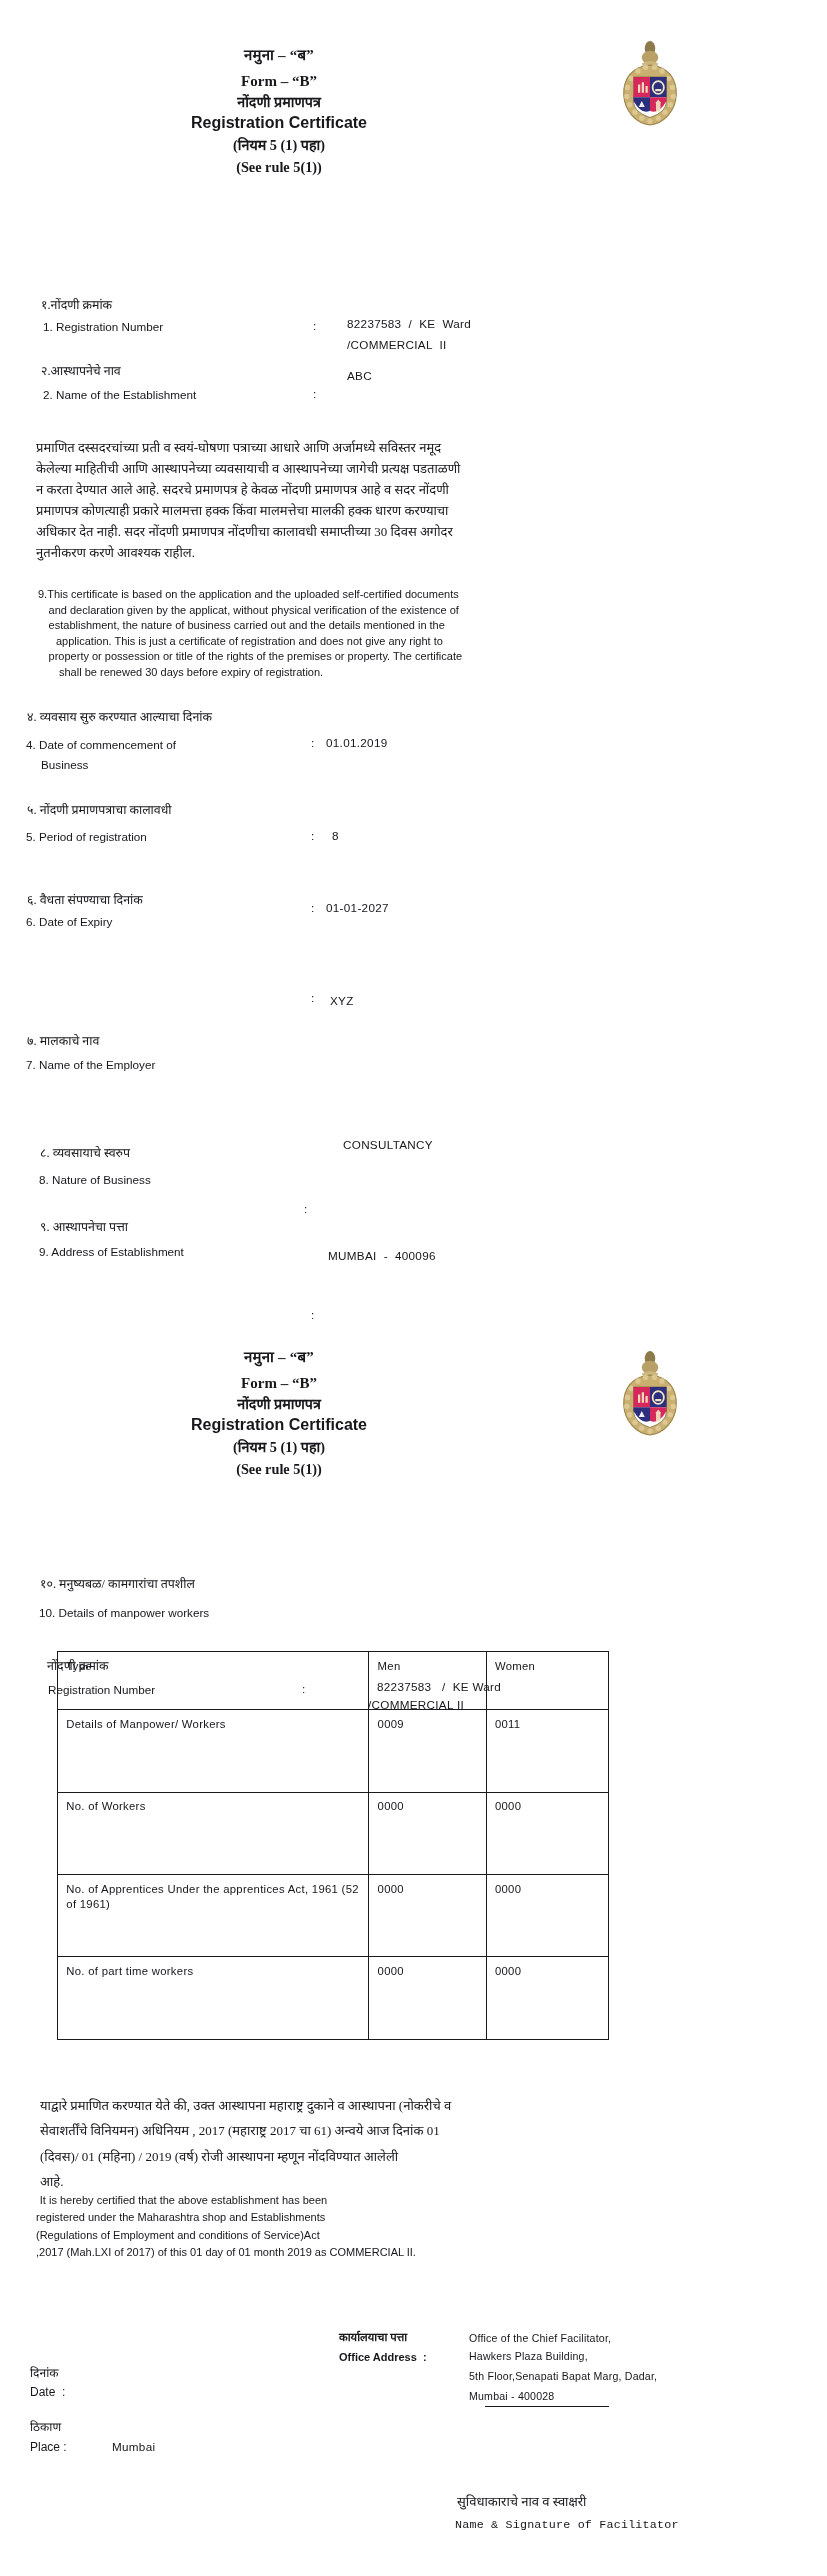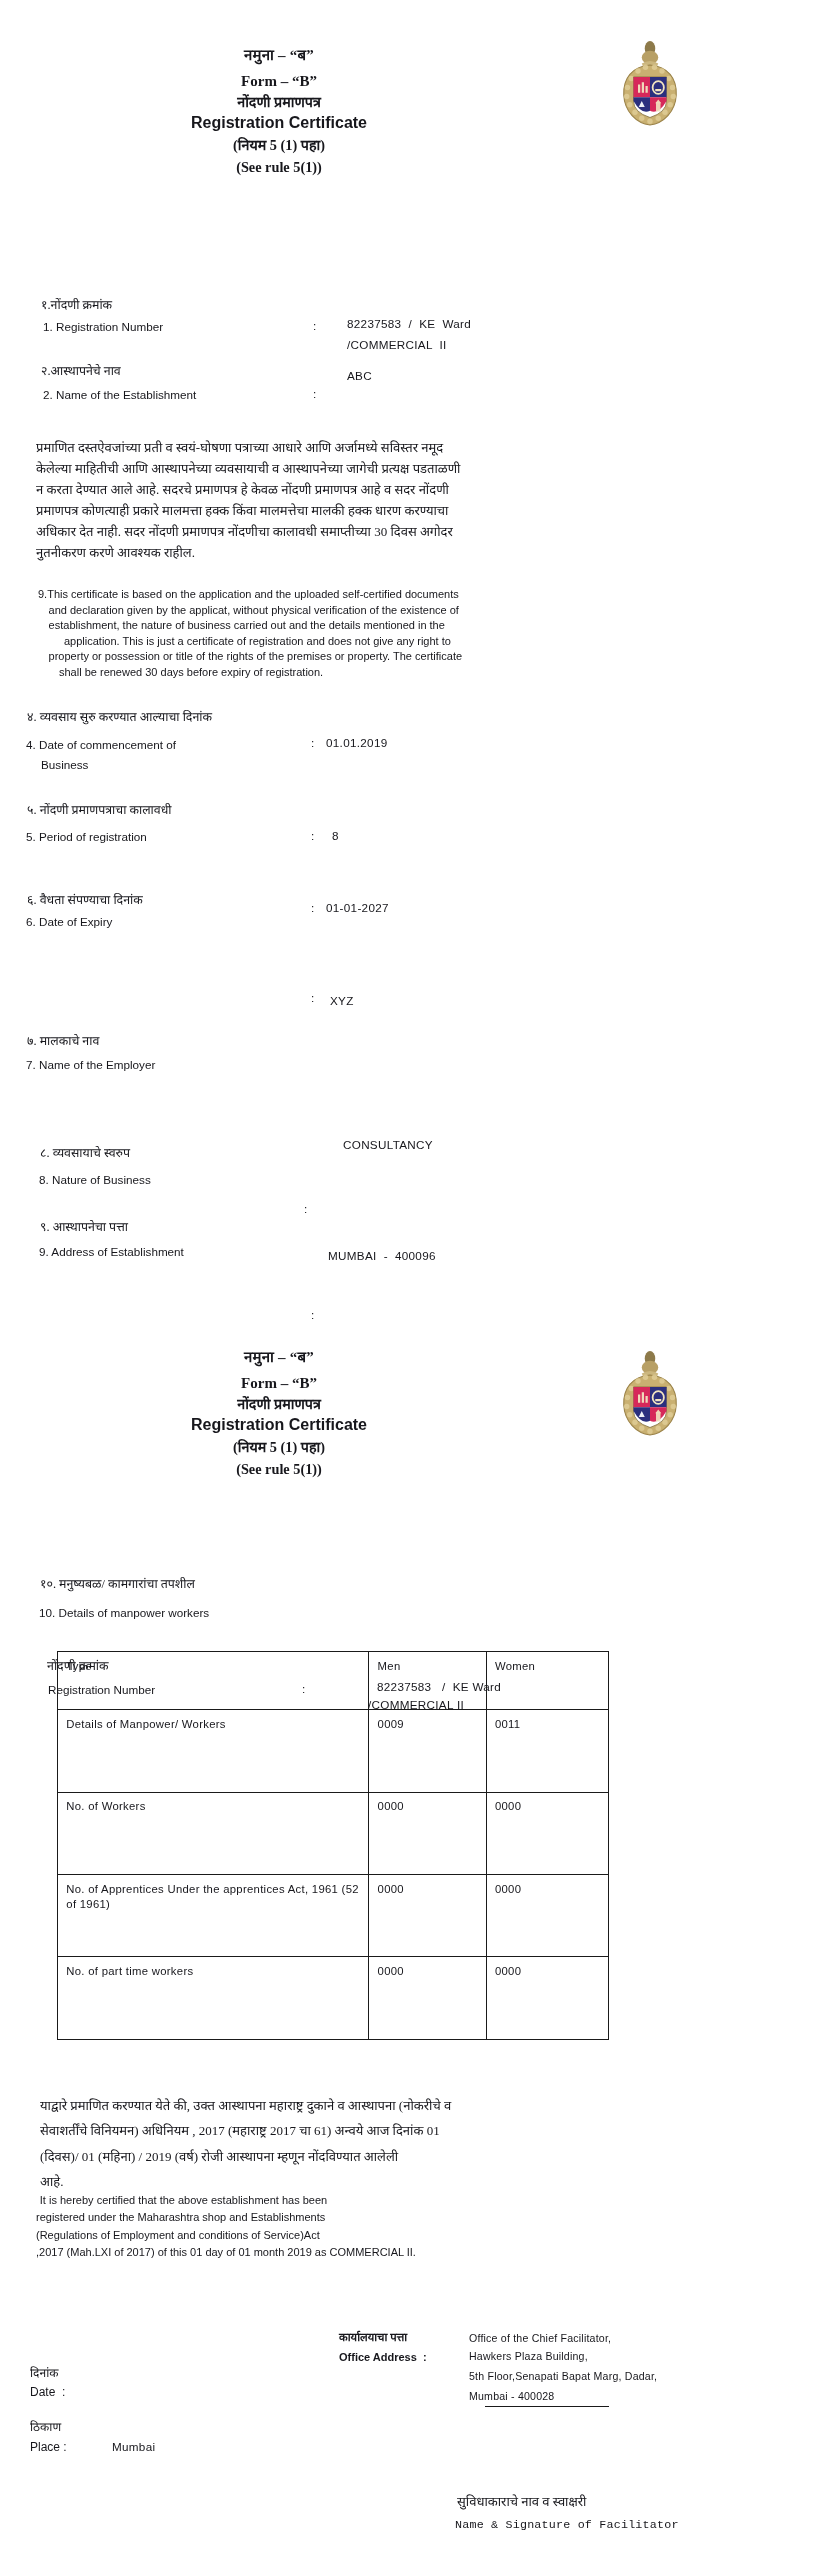--- a/index.html
+++ b/index.html
@@ -239,33 +239,33 @@
   <div class="abs colon" style="left:313px; top:319px;">:</div>
   <div class="abs val" style="left:347px; top:317px;">82237583  /  KE  Ward</div>
   <div class="abs val" style="left:347px; top:338px;">/COMMERCIAL  II</div>
 
   <div class="abs mr" style="left:41px; top:364px;">२.आस्थापनेचे नाव</div>
   <div class="abs en" style="left:43px; top:387px;">2. Name of the Establishment</div>
   <div class="abs colon" style="left:313px; top:387px;">:</div>
   <div class="abs val" style="left:347px; top:369px;">ABC</div>
 
   <div class="para-mr" style="left:36px; top:437px; width:746px;">
-    <div>प्रमाणित दस्तऐवजांच्या प्रती व स्वयं-घोषणा पत्राच्या आधारे आणि अर्जामध्ये सविस्तर नमूद</div>
+    <div>प्रमाणित दस्सदरचांच्या प्रती व स्वयं-घोषणा पत्राच्या आधारे आणि अर्जामध्ये सविस्तर नमूद</div>
     <div>केलेल्या माहितीची आणि आस्थापनेच्या व्यवसायाची व आस्थापनेच्या जागेची प्रत्यक्ष पडताळणी</div>
     <div>न करता देण्यात आले आहे.  सदरचे प्रमाणपत्र हे केवळ नोंदणी प्रमाणपत्र आहे व सदर नोंदणी</div>
     <div>प्रमाणपत्र कोणत्याही प्रकारे मालमत्ता हक्क किंवा मालमत्तेचा मालकी हक्क धारण करण्याचा</div>
     <div>अधिकार देत नाही. सदर नोंदणी प्रमाणपत्र नोंदणीचा कालावधी समाप्तीच्या 30 दिवस अगोदर</div>
     <div>नुतनीकरण करणे आवश्यक राहील.</div>
   </div>
 
   <div class="para-en" style="left:38px; top:587px; width:746px;">
     <div>9.This certificate is based on the application and the uploaded self-certified documents</div>
     <div style="margin-left:10.6px;">and declaration given by the applicat, without physical verification of the existence of</div>
     <div style="margin-left:10.6px;">establishment, the nature of business carried out and the details mentioned in the</div>
-    <div style="margin-left:26px;">application. This is just a certificate of registration and does not give any right to</div>
+    <div style="margin-left:18px;">application. This is just a certificate of registration and does not give any right to</div>
     <div style="margin-left:10.6px;">property or possession or title of the rights of the premises or property. The certificate</div>
     <div style="margin-left:21px;">shall be renewed 30 days before expiry of registration.</div>
   </div>
 
   <div class="abs mr" style="left:27px; top:710px;">४. व्यवसाय सुरु करण्यात आल्याचा दिनांक</div>
   <div class="abs en" style="left:26px; top:737px;">4. Date of commencement of</div>
   <div class="abs en" style="left:41px; top:757px;">Business</div>
   <div class="abs colon" style="left:311px; top:736px;">:</div>
   <div class="abs val" style="left:326px; top:736px;">01.01.2019</div>
 

